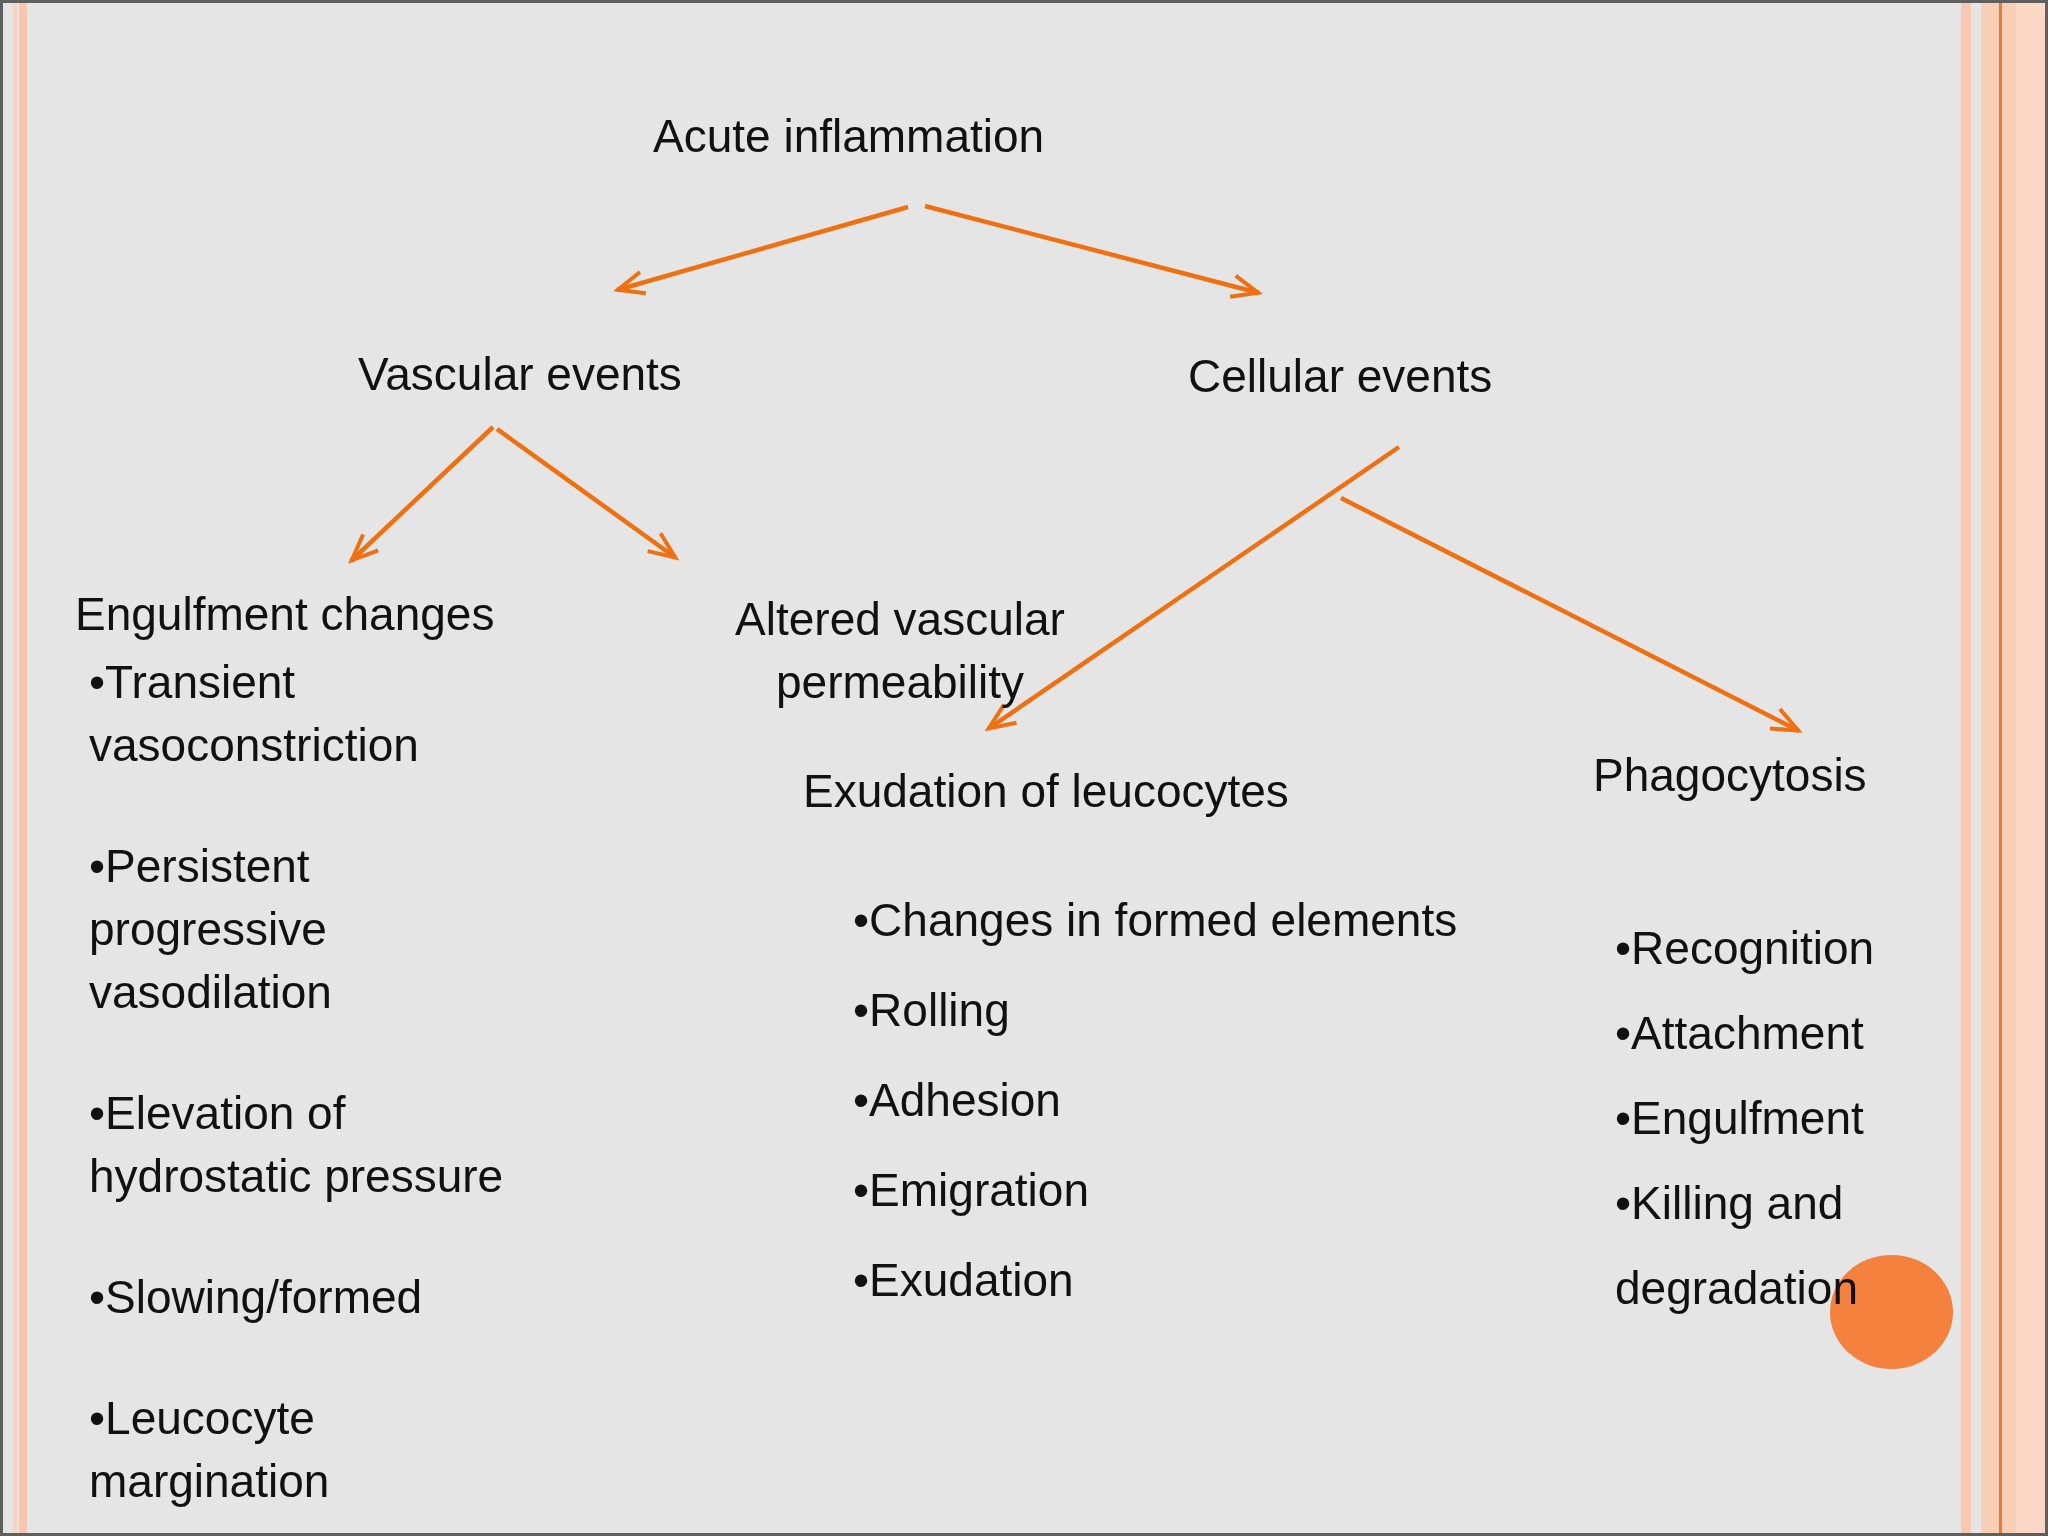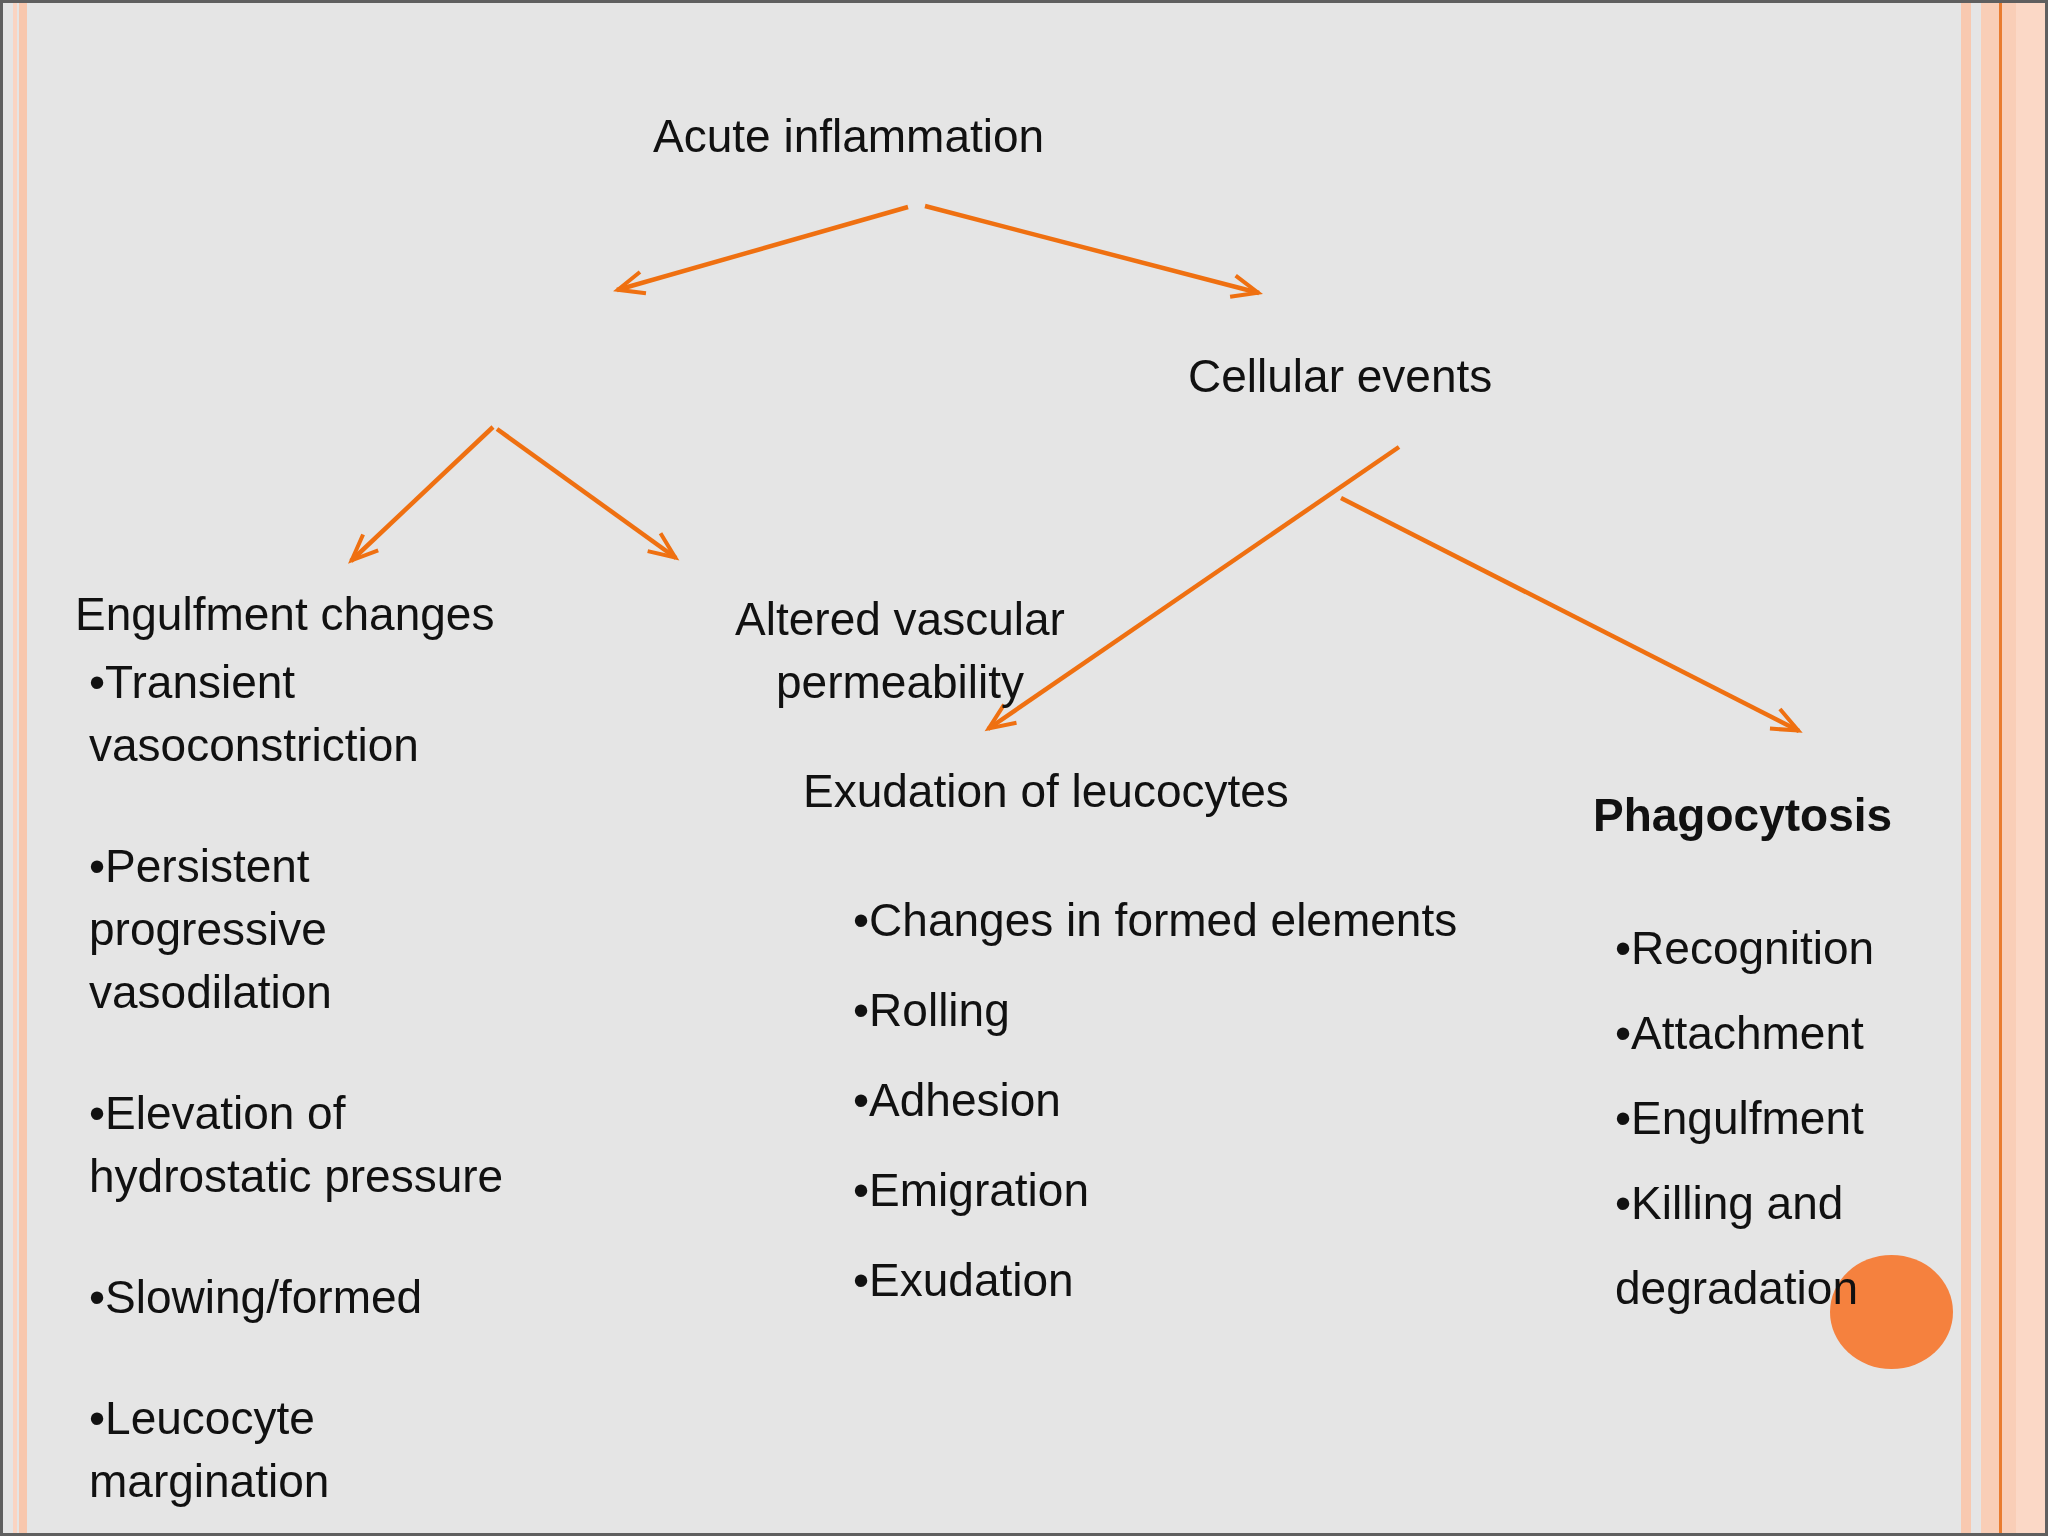--- a/index.html
+++ b/index.html
@@ -28,21 +28,21 @@
   #node-root{left:650px;top:102px;}
   #node-vascular{left:355px;top:340px;}
   #node-cellular{left:1185px;top:342px;}
   #hemo-title{left:72px;top:580px;}
   #hemo-list{left:86px;top:648px;width:460px;white-space:normal;}
   #hemo-list .li{margin:0 0 58px 0;}
   #hemo-list .li:last-child{margin-bottom:4px;}
   #altered-title{left:687px;top:585px;width:420px;white-space:normal;}
   #exud-title{left:800px;top:757px;}
   #exud-list{left:850px;top:872px;width:700px;line-height:90px;white-space:normal;}
-  #phago-title{left:1590px;top:781px;font-weight:bold;}
+  #phago-title{left:1590px;top:741px;}
   #phago-list{left:1612px;top:903px;width:340px;line-height:85px;white-space:normal;}
 
   
   #accent-circle{
     position:absolute;left:1827px;top:1252px;width:123px;height:114px;
     background:#f5813e;border-radius:50%;z-index:1;
   }
   
   #arrows{position:absolute;left:0;top:0;width:2048px;height:1536px;z-index:0;}
 </style>
@@ -71,20 +71,21 @@
       <path d="M 494 426 L 673 555" marker-end="url(#ah)"></path>
       <path d="M 1396 444 L 985 726" marker-end="url(#ah)"></path>
       <path d="M 1338 495 L 1796 728" marker-end="url(#ah)"></path>
     </g>
   </svg>
 
   <div id="accent-circle"></div>
 
   <div class="txt" id="node-root">Acute inflammation</div>
 
+  <div class="txt" id="node-vascular">Vascular events</div>
 
   <div class="txt" id="node-cellular">Cellular events</div>
 
   <div class="txt" id="hemo-title">Engulfment changes</div>
 
   <div class="txt" id="hemo-list">
     <div class="li"><span>•</span><span>Transient vasoconstriction</span></div>
     <div class="li"><span>•</span><span>Persistent progressive vasodilation</span></div>
     <div class="li"><span>•</span><span>Elevation of hydrostatic pressure</span></div>
     <div class="li"><span>•</span><span>Slowing/formed</span></div>

